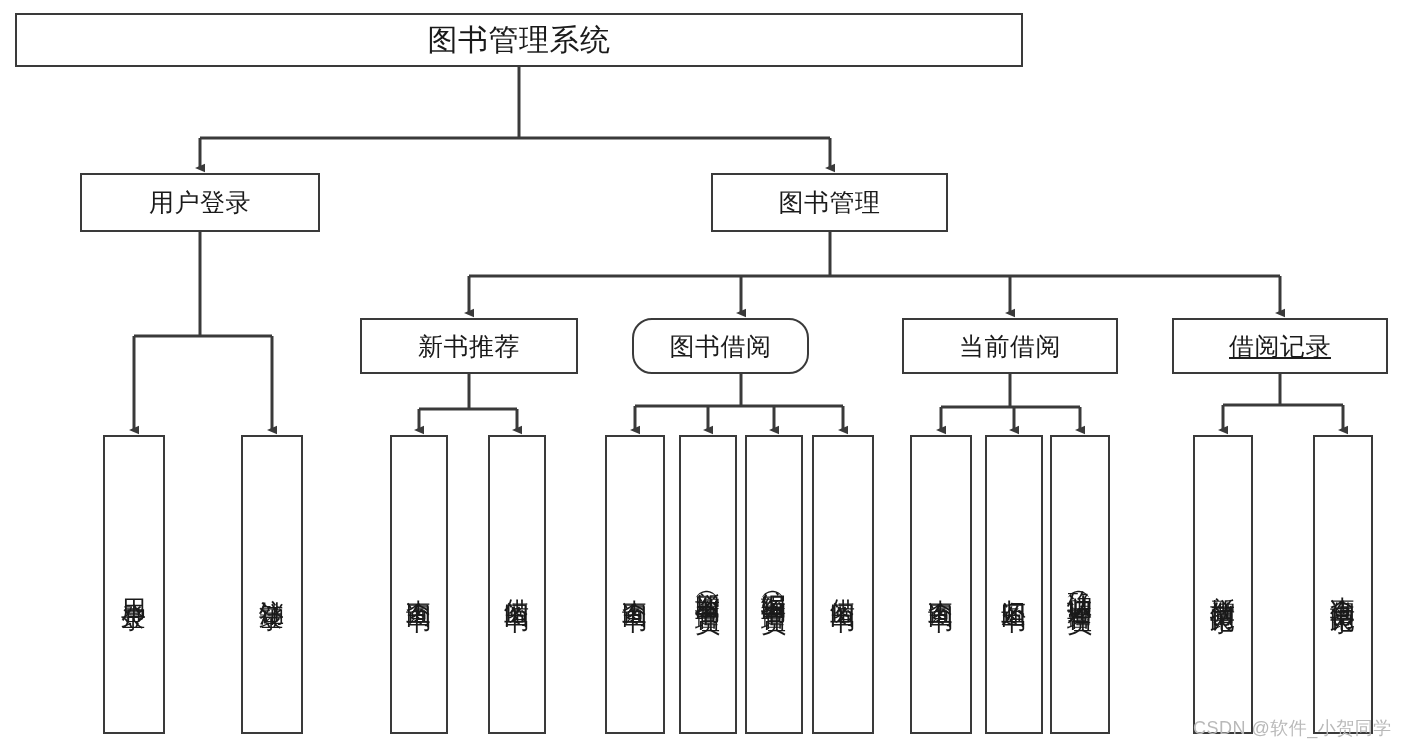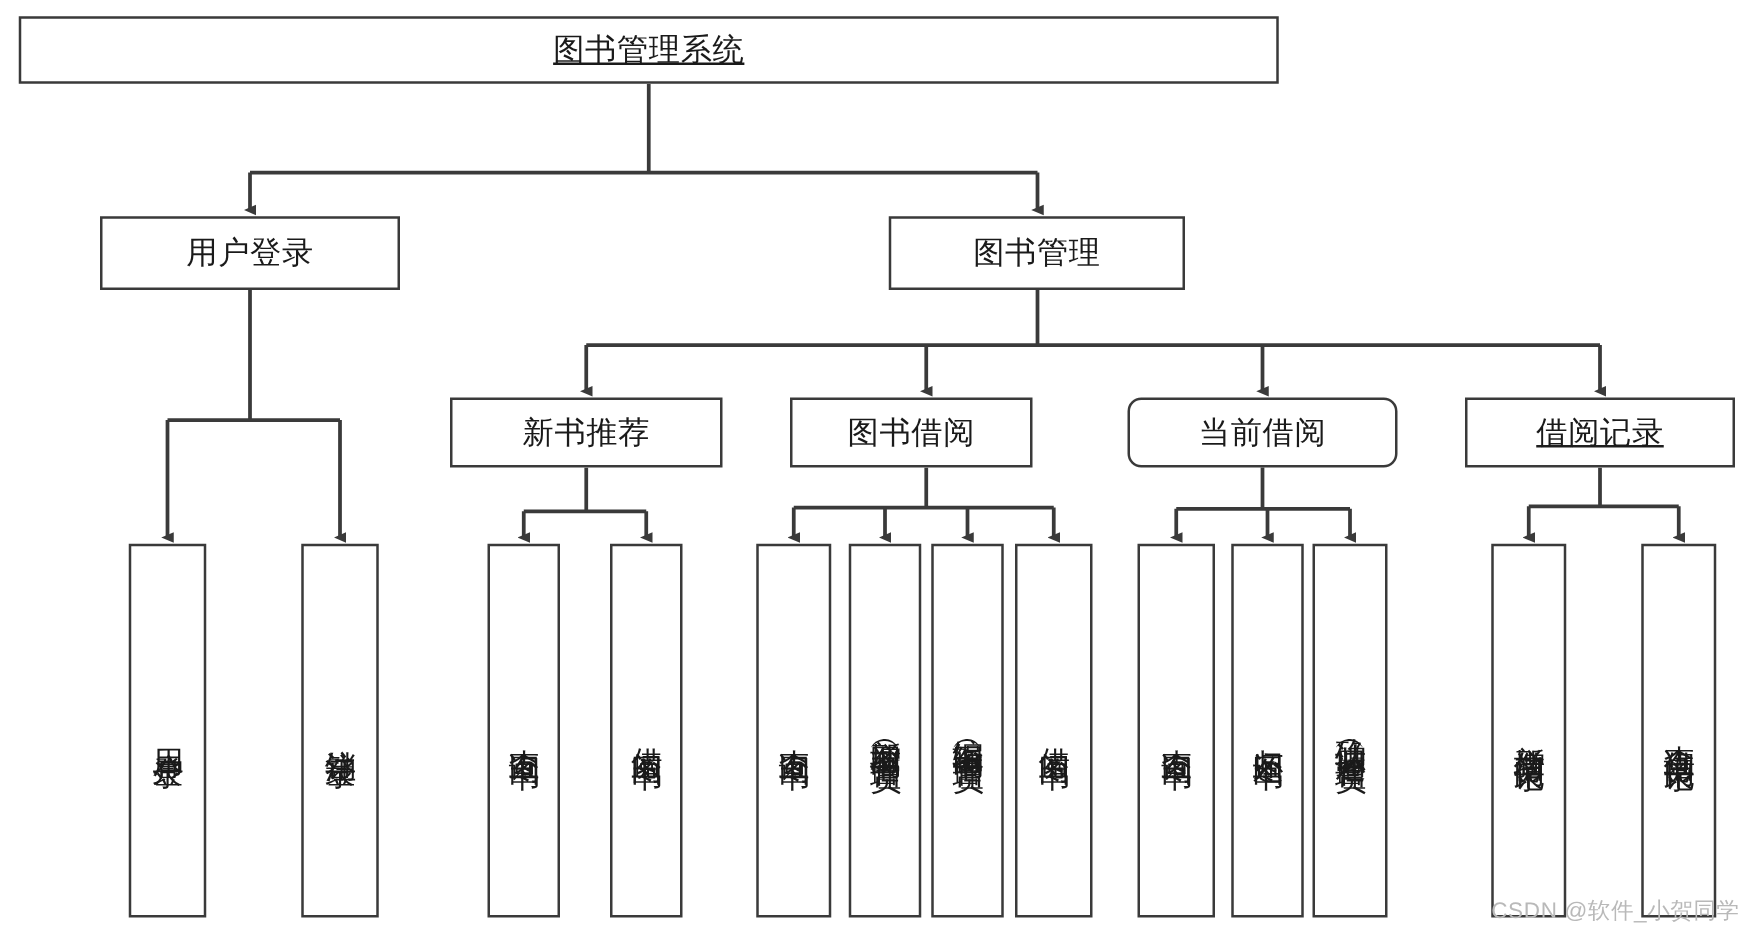--- a/index.html
+++ b/index.html
@@ -40,22 +40,21 @@
   .node .label {
     color: #1a1a1a;
     line-height: 1.0;
     white-space: nowrap;
     letter-spacing: 0.5px;
   }
   .node.horiz .label {
     font-size: 25px;
   }
   .node.root .label {
-    font-size: 25px;
-    text-decoration: underline;
+    font-size: 30px;
   }
   .node.leaf {
     align-items: center;
     justify-content: center;
     border-width: 2.6px;
   }
   .node.leaf .label {
     writing-mode: vertical-rl;
     text-orientation: upright;
     font-size: 25px;
@@ -135,24 +134,24 @@
   <div class="node horiz" id="n-l1-0" style="left: 80px; top: 173px; width: 240px; height: 59px;">
     <span class="label">用户登录</span>
   </div>
   <div class="node horiz" id="n-l2-0" style="left: 360px; top: 318px; width: 218px; height: 56px;">
     <span class="label">新书推荐</span>
   </div>
 
   <div class="node horiz" id="n-l1-1" style="left: 711px; top: 173px; width: 237px; height: 59px;">
     <span class="label">图书管理</span>
   </div>
-  <div class="node horiz" id="n-l2-1" style="left: 632px; top: 318px; width: 194px; height: 56px;">
+  <div class="node horiz" id="n-l2-1" style="left: 632px; top: 318px; width: 177px; height: 56px; border-radius: 20px;">
     <span class="label">图书借阅</span>
   </div>
-  <div class="node horiz" id="n-l2-2" style="left: 902px; top: 318px; width: 216px; height: 56px; border-radius: 11px;">
+  <div class="node horiz" id="n-l2-2" style="left: 902px; top: 318px; width: 216px; height: 56px;">
     <span class="label">当前借阅</span>
   </div>
   <div class="node horiz" id="n-l2-3" style="left: 1172px; top: 318px; width: 216px; height: 56px; text-decoration: underline;">
     <span class="label">借阅记录</span>
   </div>
 
   <div class="node leaf" id="n-lf-0" style="left: 103px; top: 435px; width: 62px; height: 299px;">
     <span class="label">用户登录</span>
   </div>
   <div class="node leaf" id="n-lf-1" style="left: 241px; top: 435px; width: 62px; height: 299px;">

